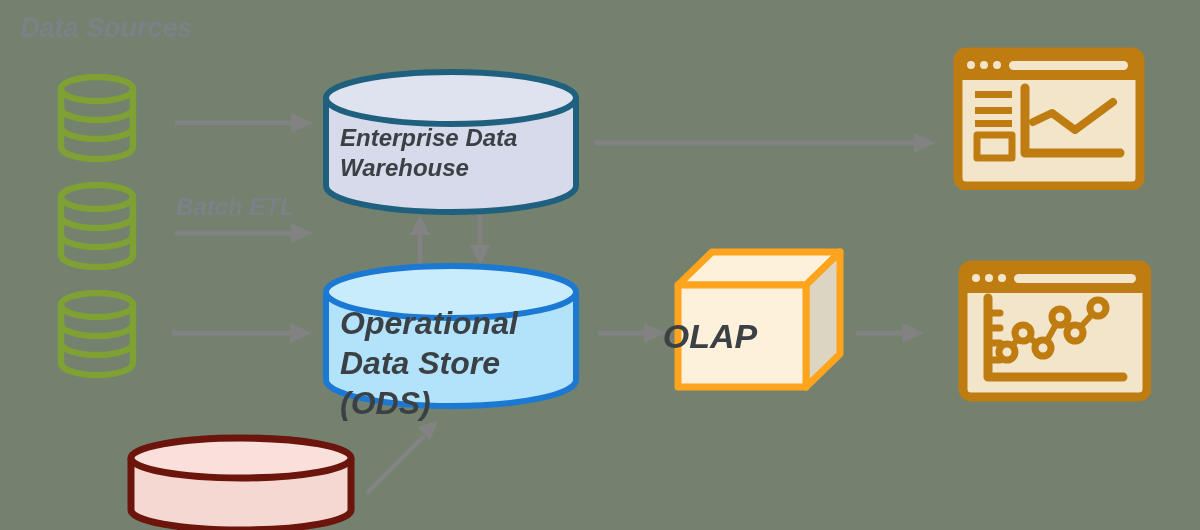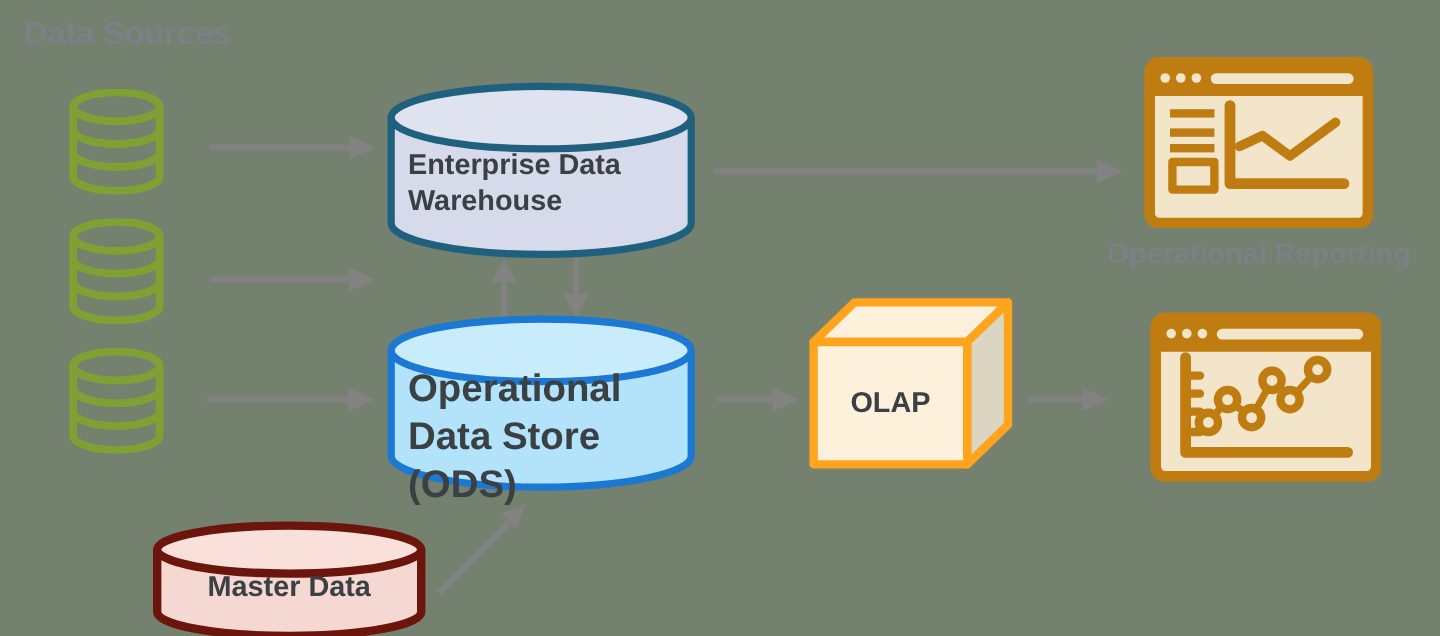--- a/index.html
+++ b/index.html
@@ -1,21 +1,21 @@
 <!DOCTYPE html>
 <html style="--background: #73816e; --muted-text: #7b8187; --arrow: #828282; --db-green: #7fa033; --report-orange: #bf7c10; --report-fill: #f3e5c9; --ink: #3b4045;"><head>
 <meta charset="utf-8">
 <style>
   :root{
     --background:#73816e; --muted-text:#7b8187; --arrow:#828282;
     --db-green:#7fa033; --report-orange:#bf7c10; --report-fill:#f3e5c9; --ink:#3b4045;
   }
   html,body{margin:0;padding:0;}
   body{font-family:"Liberation Sans", sans-serif;}
-  #canvas{position:relative;width:1200px;height:530px;background:var(--background);overflow:hidden;}
+  #canvas{position:relative;width:1200px;height:530px;background:var(--background);overflow:hidden;font-style:italic;}
   .abs{position:absolute;}
   .lbl{position:absolute;font-weight:bold;color:var(--muted-text);}
   .node-text{position:absolute;display:flex;align-items:center;justify-content:center;
              font-weight:bold;color:var(--ink);line-height:1.25;}
   .arrow line{stroke:var(--arrow);stroke-width:5;}
   .arrow polygon{fill:var(--arrow);}
   .db-icon ellipse,.db-icon path{fill:none;stroke:var(--db-green);stroke-width:6.5;}
   .ricon-bg{fill:var(--report-fill);stroke:var(--report-orange);stroke-width:9;}
   .ricon-solid{fill:var(--report-orange);}
   .ricon-cream{fill:var(--report-fill);}
@@ -36,20 +36,21 @@
   </svg>
   <svg class="abs db-icon" style="left:55px;top:182px" width="84" height="88">
     <ellipse cx="42" cy="15" rx="36" ry="12"></ellipse>
     <path d="M6,15 V73 M78,15 V73 M6,34 a36,12 0 0 0 72,0 M6,53 a36,12 0 0 0 72,0 M6,73 a36,12 0 0 0 72,0"></path>
   </svg>
   <svg class="abs db-icon" style="left:55px;top:290px" width="84" height="88">
     <ellipse cx="42" cy="15" rx="36" ry="12"></ellipse>
     <path d="M6,15 V73 M78,15 V73 M6,34 a36,12 0 0 0 72,0 M6,53 a36,12 0 0 0 72,0 M6,73 a36,12 0 0 0 72,0"></path>
   </svg>
 
+  <div class="lbl" style="left:176px;top:193px;font-size:24px;">Batch ETL</div>
 
   <svg class="abs arrow" style="left:175px;top:111px" width="140" height="24">
     <line x1="0" y1="12" x2="118" y2="12"></line>
       <polygon points="116,2 138,12 116,22"></polygon>
   </svg>
   <svg class="abs arrow" style="left:175px;top:221px" width="140" height="24">
     <line x1="0" y1="12" x2="118" y2="12"></line>
       <polygon points="116,2 138,12 116,22"></polygon>
   </svg>
   <svg class="abs arrow" style="left:172px;top:321px" width="142" height="24">
@@ -75,21 +76,20 @@
   <svg class="abs" style="left:320px;top:260px" width="262" height="152">
     <path d="M6,32 V120 a125,26 0 0 0 250,0 V32" stroke-width="6" fill="#b2e3fa" stroke="#1b78d3"></path>
     <ellipse cx="131" cy="32" rx="125" ry="26" stroke-width="6" fill="#c9ecfc" stroke="#1b78d3"></ellipse>
   </svg>
   <div class="node-text" style="left:340px;top:315px;width:222px;height:95px;font-size:32px;">Operational Data Store (ODS)</div>
 
   <svg class="abs" style="left:125px;top:432px" width="232" height="105">
     <path d="M6,26 V78 a110,20 0 0 0 220,0 V26" stroke-width="7" fill="#f6d8d3" stroke="#6b150c"></path>
     <ellipse cx="116" cy="26" rx="110" ry="20" stroke-width="7" fill="#f9e0db" stroke="#6b150c"></ellipse>
   </svg>
-  <div class="node-text" style="left:145px;top:465px;width:192px;height:50px;font-size:24px;">Master Data</div>
 
   <svg class="abs arrow" style="left:358px;top:408px" width="92" height="94">
     <line x1="8" y1="86" x2="66" y2="28"></line>
     <polygon points="80,12 72.3,32.5 59.5,19.7"></polygon>
   </svg>
 
   <svg class="abs arrow" style="left:595px;top:131px" width="345" height="24">
     <line x1="0" y1="12" x2="321" y2="12"></line>
       <polygon points="319,2 341,12 319,22"></polygon>
   </svg>
@@ -97,21 +97,21 @@
   <svg class="abs arrow" style="left:598px;top:321px" width="72" height="24">
     <line x1="0" y1="12" x2="48" y2="12"></line>
       <polygon points="46,2 68,12 46,22"></polygon>
   </svg>
 
   <svg class="abs" style="left:672px;top:246px" width="175" height="150">
     <polygon points="6,39 40,6 168,6 134,39" stroke-width="7" stroke-linejoin="round" fill="#fdf1dc" stroke="#ffa41c"></polygon>
     <polygon points="134,39 168,6 168,108 134,141" stroke-width="7" stroke-linejoin="round" fill="#dcd5c2" stroke="#ffa41c"></polygon>
     <rect x="6" y="39" width="128" height="102" stroke-width="7" stroke-linejoin="round" fill="#fdf1dc" stroke="#ffa41c"></rect>
   </svg>
-  <div class="node-text" style="left:678px;top:285px;width:128px;height:102px;font-size:24px;">OLAP</div>
+  <div class="node-text" style="left:646px;top:285px;width:128px;height:102px;font-size:34px;">OLAP</div>
 
   <svg class="abs arrow" style="left:856px;top:321px" width="72" height="24">
     <line x1="0" y1="12" x2="48" y2="12"></line>
       <polygon points="46,2 68,12 46,22"></polygon>
   </svg>
 
   <svg class="abs" style="left:953px;top:46px" width="192" height="144">
     <rect class="ricon-bg" x="5" y="6" width="182" height="134" rx="8"></rect>
     <rect class="ricon-solid" x="5" y="6" width="182" height="28" rx="6"></rect>
     <rect class="ricon-solid" x="5" y="22" width="182" height="12"></rect>
@@ -119,21 +119,20 @@
     <circle class="ricon-cream" cx="31" cy="19" r="4"></circle>
     <circle class="ricon-cream" cx="44" cy="19" r="4"></circle>
     <rect class="ricon-cream" x="56" y="15" width="119" height="9" rx="4.5"></rect>
     <rect class="ricon-solid" x="22" y="45" width="37" height="7"></rect>
     <rect class="ricon-solid" x="22" y="61" width="37" height="7"></rect>
     <rect class="ricon-solid" x="22" y="74" width="37" height="7"></rect>
     <rect class="ricon-line" x="24" y="89" width="35" height="23" stroke-width="7"></rect>
     <polyline class="ricon-line" points="72,42 72,107 167,107" stroke-width="9"></polyline>
     <polyline class="ricon-line" points="80,76 99,67 122,84 160,56" stroke-width="8"></polyline>
   </svg>
-  <div class="lbl" style="left:909px;top:198px;width:280px;text-align:center;font-size:24px;">Operational Reporting</div>
 
   <svg class="abs" style="left:956px;top:258px" width="195" height="147">
     <rect class="ricon-bg" x="7" y="7" width="184" height="132" rx="8"></rect>
     <rect class="ricon-solid" x="7" y="7" width="184" height="28" rx="6"></rect>
     <rect class="ricon-solid" x="7" y="23" width="184" height="12"></rect>
     <circle class="ricon-cream" cx="20" cy="20" r="4"></circle>
     <circle class="ricon-cream" cx="33" cy="20" r="4"></circle>
     <circle class="ricon-cream" cx="46" cy="20" r="4"></circle>
     <rect class="ricon-cream" x="58" y="16" width="122" height="9" rx="4.5"></rect>
     <polyline class="ricon-line" points="32,40 32,119 167,119" stroke-width="9"></polyline>

